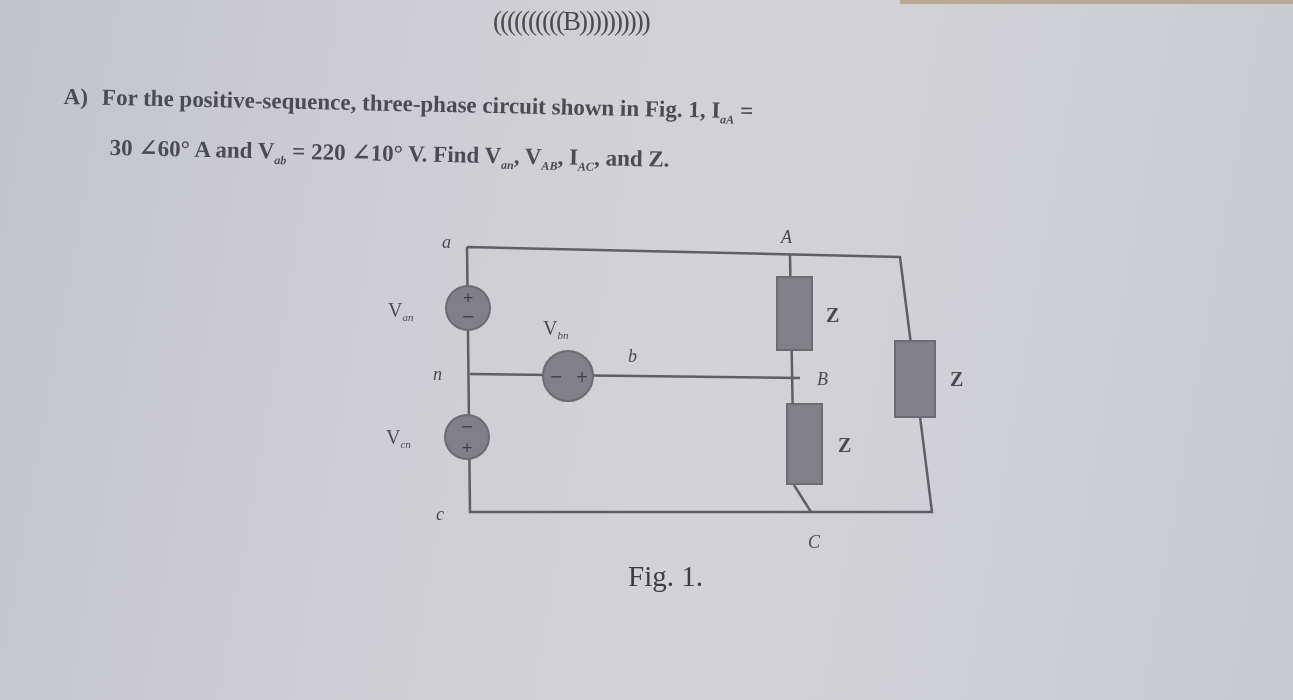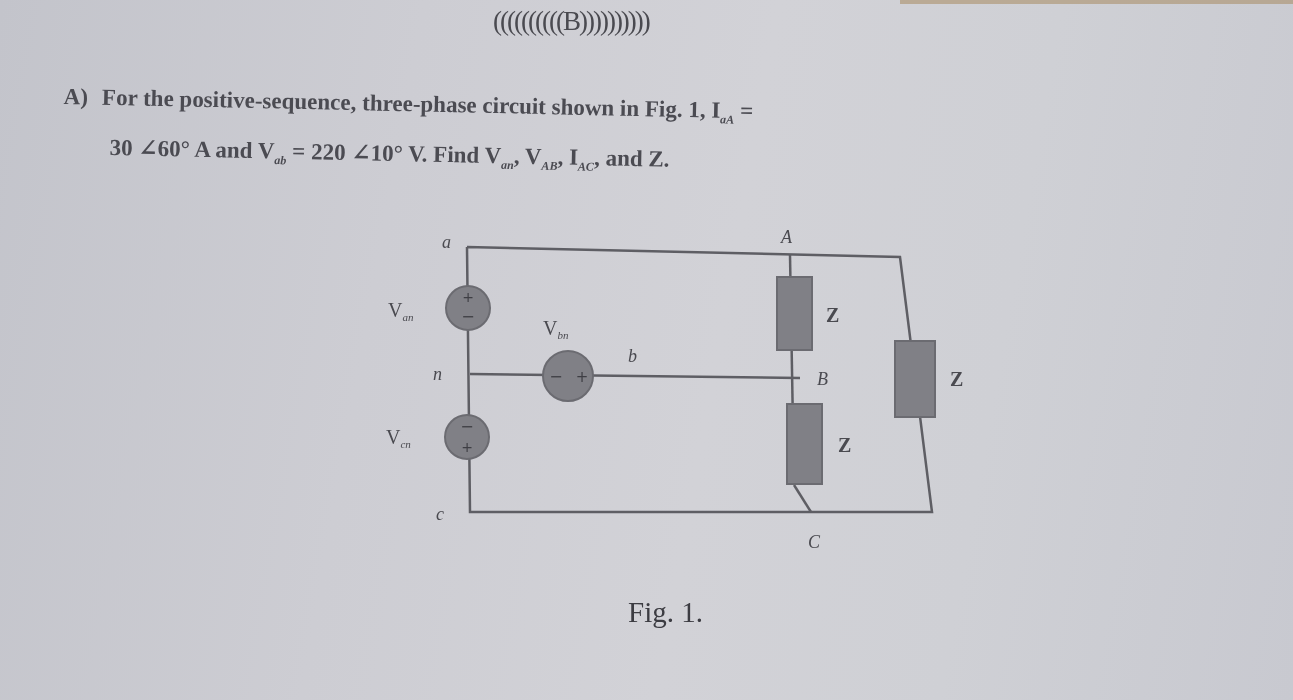--- a/index.html
+++ b/index.html
@@ -12,21 +12,21 @@
   .topedge { position:absolute; left:900px; top:0; width:393px; height:4px; background:#a88a60; opacity:.55; }
   .section-title {
     position:absolute; left:493px; top:6px; font-size:27px; letter-spacing:-2px; color:#4a4a50;
   }
   .q-line { position:absolute; font-size:23px; font-weight:bold; color:#4b4b52; white-space:nowrap; }
   .q1 { left:64px; top:84px; transform: rotate(1.2deg); transform-origin:left top; }
   .q2 { left:110px; top:133px; transform: rotate(1.2deg); transform-origin:left top; }
   .q-line sub { font-size:12px; font-style:italic; font-weight:bold; }
   .q-line .lbl { margin-right:14px; }
   .circuit { position:absolute; left:0; top:0; width:1293px; height:700px; }
-  .caption { position:absolute; left:628px; top:596px; font-size:29px; color:#3c3c42; }
+  .caption { position:absolute; left:628px; top:560px; font-size:29px; color:#3c3c42; }
 </style>
 </head>
 <body>
 
 <div class="topedge"></div>
 
 <div class="section-title">((((((((((B))))))))))</div>
 
 <div class="q-line q1">
   <span class="lbl">A)</span><span>For the positive-sequence, three-phase circuit shown in Fig. 1, </span><span><span>I</span><sub>aA</sub></span><span> =</span>

